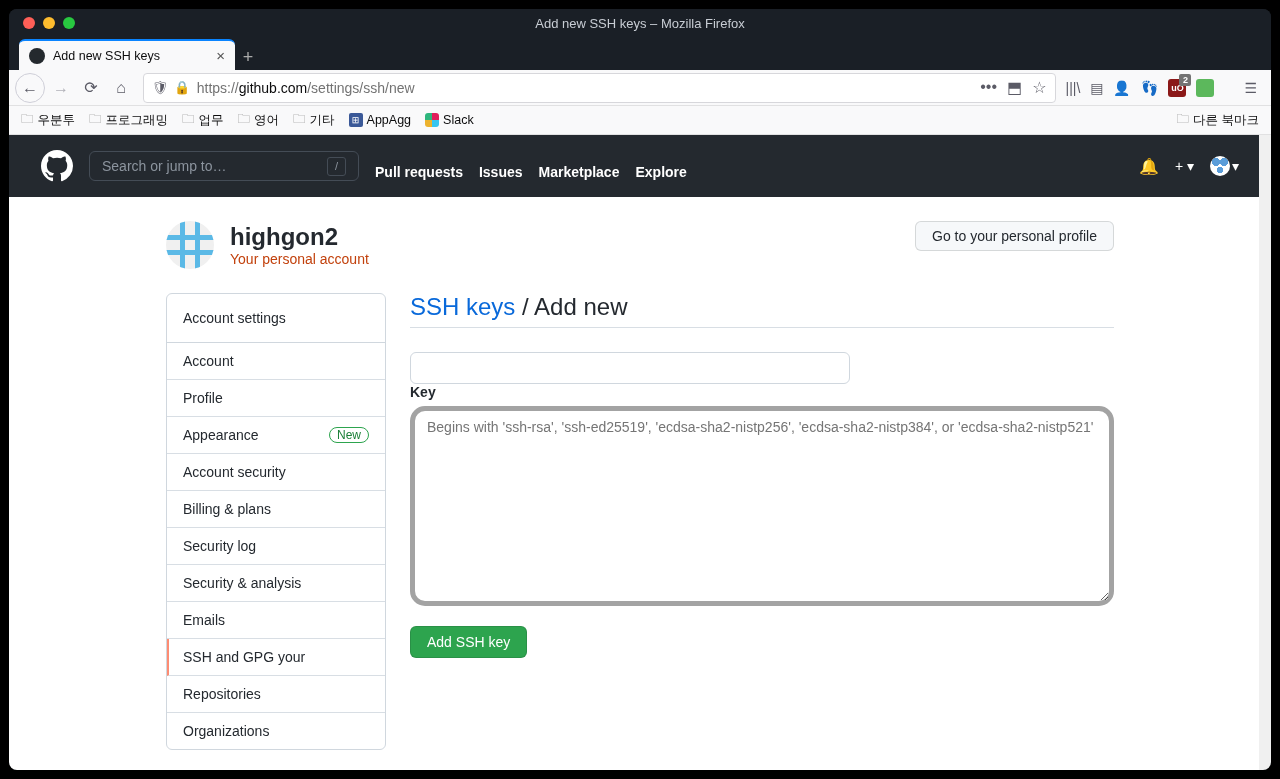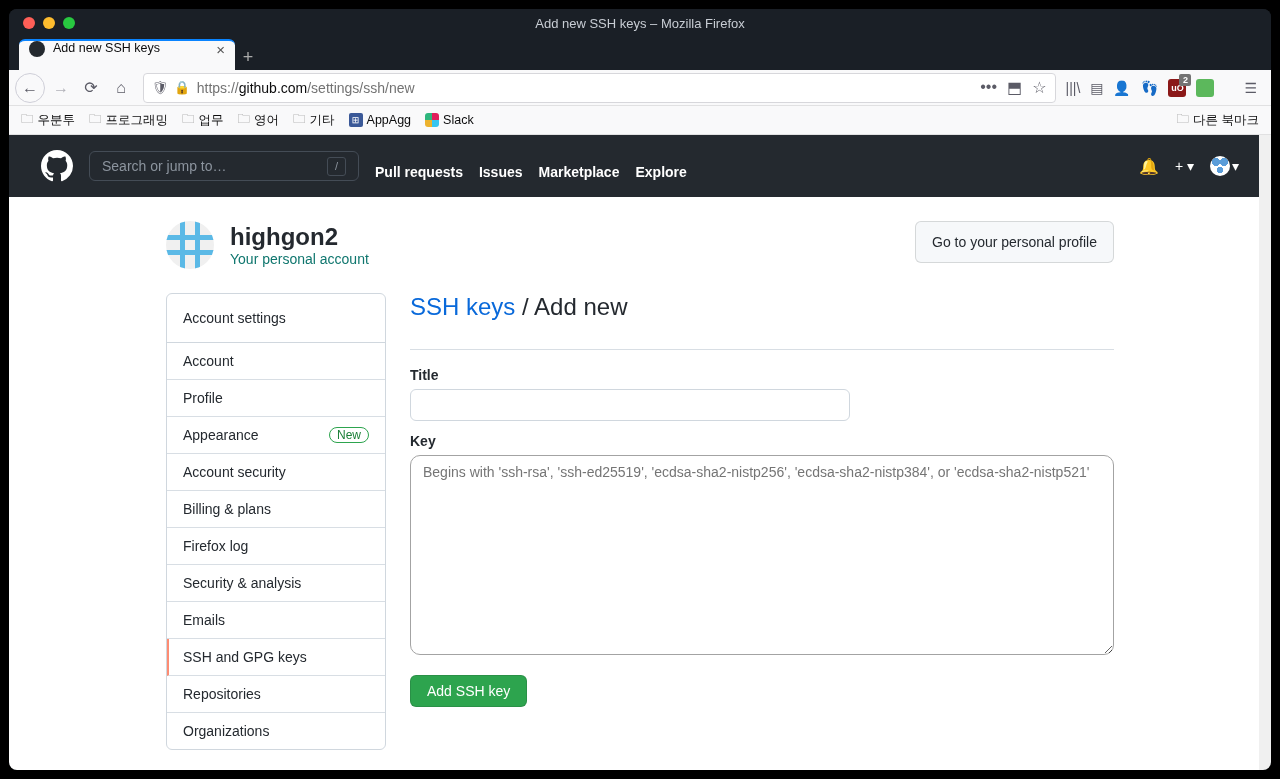--- a/index.html
+++ b/index.html
@@ -6,21 +6,21 @@
 body{background:#000;width:1280px;height:779px;overflow:hidden;position:relative;}
 .window{position:absolute;inset:9px;background:#1a1f26;border-radius:8px;overflow:hidden;display:flex;flex-direction:column;}
 .titlebar{height:28px;background:#1a1f26;display:flex;align-items:center;position:relative;}
 .traffic-lights{display:flex;gap:8px;padding-left:14px;}
 .tl{width:12px;height:12px;border-radius:50%;}
 .tl-red{background:#ff5f57;}
 .tl-yellow{background:#febc2e;}
 .tl-green{background:#28c840;}
 .window-title{position:absolute;left:50%;transform:translateX(-50%);color:#c8cdd4;font-size:13px;}
 .tabbar{height:33px;background:#1a1f26;display:flex;align-items:flex-end;padding-left:10px;}
-.tab{background:#f9f9fa;border-radius:6px 6px 0 0;height:31px;width:216px;display:flex;align-items:flex-start;padding:0 10px;gap:8px;position:relative;border-top:2px solid #0a84ff;}
+.tab{background:#f9f9fa;border-radius:6px 6px 0 0;height:31px;width:216px;display:flex;align-items:center;padding:0 10px;gap:8px;position:relative;border-top:2px solid #0a84ff;}
 .tab-icon{width:16px;height:16px;background:#24292e;border-radius:50%;flex-shrink:0;}
 .tab-title{font-size:12.5px;color:#0c0c0d;flex:1;white-space:nowrap;overflow:hidden;}
 .tab-close{font-size:15px;color:#555;cursor:pointer;}
 .newtab{width:26px;height:26px;display:flex;align-items:center;justify-content:center;color:#aaa;font-size:18px;}
 .navbar{height:36px;background:#f9f9fa;display:flex;align-items:center;padding:0 6px;gap:2px;border-bottom:1px solid #e1e1e2;}
 .nav-btn{width:28px;height:28px;display:flex;align-items:center;justify-content:center;border-radius:4px;color:#5b5b66;cursor:pointer;}
 .nav-btn.back{border:1px solid #cfcfd8;border-radius:50%;width:30px;height:30px;}
 .nav-btn.fwd{color:#b1b1b8;}
 .urlbar{flex:1;height:30px;background:#fff;border:1px solid #d7d7db;border-radius:4px;margin:0 8px 0 6px;display:flex;align-items:center;padding:0 8px;gap:6px;}
 .url-icon{color:#5b5b66;font-size:13px;}
@@ -48,37 +48,37 @@
 .gh-nav a{color:#fff;}
 .gh-right{margin-left:auto;display:flex;gap:16px;align-items:center;color:#fff;font-size:14px;}
 .bell{font-size:16px;}
 .plus-drop{display:flex;align-items:center;gap:2px;}
 .avatar{width:20px;height:20px;background-image:radial-gradient(circle at 30% 30%, #5b9dd9 20%, transparent 20%),radial-gradient(circle at 70% 30%, #5b9dd9 20%, transparent 20%),radial-gradient(circle at 50% 70%, #5b9dd9 20%, transparent 20%);background-color:#fff;border-radius:50%;}
 .gh-main{max-width:1012px;margin:0 auto;padding:24px 32px;display:flex;flex-direction:column;}
 .profile-row{display:flex;align-items:center;gap:16px;margin-bottom:24px;}
 .big-avatar{width:48px;height:48px;border-radius:50%;background:#f0f0f0;position:relative;display:flex;align-items:center;justify-content:center;flex-wrap:wrap;gap:2px;}
 .big-avatar::before{content:"";position:absolute;inset:0;background-image:linear-gradient(90deg,transparent 30%,#4bb4e6 30% 40%,transparent 40% 60%,#4bb4e6 60% 70%,transparent 70%),linear-gradient(0deg,transparent 30%,#4bb4e6 30% 40%,transparent 40% 60%,#4bb4e6 60% 70%,transparent 70%);border-radius:50%;opacity:.9;background-size:100% 100%;}
 .profile-name h1{font-size:24px;font-weight:600;color:#24292f;}
-.profile-sub{font-size:14px;color:#0f766e;}
-.goto-btn{margin-left:auto;background:#f6f8fa;border:1px solid rgba(27,31,36,.15);border-radius:6px;padding:12px 16px;font-size:14px;color:#24292f;cursor:pointer;align-self:flex-start;}
+.profile-sub{font-size:14px;color:#c2410c;}
+.goto-btn{margin-left:auto;background:#f6f8fa;border:1px solid rgba(27,31,36,.15);border-radius:6px;padding:6px 16px;font-size:14px;color:#24292f;cursor:pointer;align-self:flex-start;}
 .layout{display:flex;gap:24px;}
 .sidebar{width:220px;border:1px solid #d0d7de;border-radius:6px;}
 .sb-head{padding:16px;font-weight:400;font-size:14px;color:#24292f;border-bottom:1px solid #d0d7de;}
 .sb-item{padding:10px 16px;font-size:14px;color:#24292f;border-bottom:1px solid #d8dee4;cursor:pointer;display:flex;align-items:center;justify-content:space-between;}
 .sb-item:last-child{border-bottom:none;}
 .sb-item.active{border-left:2px solid #fd8c73;padding-left:14px;}
 .new-badge{border:1px solid #2da44e;color:#1a7f37;border-radius:12px;padding:0 7px;font-size:12px;}
 .main-col{flex:1;}
-.breadcrumb{font-size:24px;color:#24292f;padding-bottom:28px;border-bottom:1px solid #d8dee4;margin-bottom:17px;}
+.breadcrumb{font-size:24px;color:#24292f;padding-bottom:6px;border-bottom:1px solid #d8dee4;margin-bottom:24px;}
 .breadcrumb a{color:#0969da;}
 .bc-sep{color:#24292f;}
 label{display:block;font-weight:600;font-size:14px;margin-bottom:6px;color:#24292f;margin-top:12px;}
 label:first-of-type{margin-top:0;}
 .input{width:440px;height:32px;border:1px solid #d0d7de;border-radius:6px;padding:5px 12px;font-size:14px;}
-.textarea{width:100%;height:200px;border:1px solid #a3a3a3;border-radius:10px;padding:8px 12px;font-size:14px;font-family:inherit;resize:vertical;color:#6e7781;}
+.textarea{width:100%;height:200px;border:5px solid #a3a3a3;border-radius:15px;padding:8px 12px;font-size:14px;font-family:inherit;resize:vertical;color:#6e7781;}
 .add-btn{margin-top:16px;background:#2da44e;color:#fff;border:1px solid rgba(27,31,36,.15);border-radius:6px;padding:7px 16px;font-size:14px;font-weight:500;cursor:pointer;}
 </style>
 </head>
 <body>
 
 <div class="window">
   <div class="titlebar">
     <div class="traffic-lights">
       <div class="tl tl-red"></div>
       <div class="tl tl-yellow"></div>
@@ -202,45 +202,44 @@
               <span>Appearance</span>
               <span class="new-badge">New</span>
             </div>
           <div class="sb-item">
               <span>Account security</span>
             </div>
           <div class="sb-item">
               <span>Billing &amp; plans</span>
             </div>
           <div class="sb-item">
-              <span>Firefox log</span>
+              <span>Security log</span>
             </div>
           <div class="sb-item">
               <span>Security &amp; analysis</span>
             </div>
           <div class="sb-item">
               <span>Emails</span>
             </div>
           <div class="sb-item active">
-              <span>SSH and GPG keys</span>
+              <span>SSH and GPG your</span>
             </div>
           <div class="sb-item">
               <span>Repositories</span>
             </div>
           <div class="sb-item">
               <span>Organizations</span>
             </div>
         </div>
 
         <div class="main-col">
           <div class="breadcrumb">
             <a>SSH keys</a>
             <span class="bc-sep"> <span>/</span> </span><span>Add new</span>
           </div>
-          <label>Title</label>
           <input class="input" type="text" style="">
           <label>Key</label>
           <textarea class="textarea" placeholder="Begins with 'ssh-rsa', 'ssh-ed25519', 'ecdsa-sha2-nistp256', 'ecdsa-sha2-nistp384', or 'ecdsa-sha2-nistp521'" style=""></textarea>
           <button class="add-btn">Add SSH key</button>
         </div>
       </div>
     </div>
     <div class="scroll-track"></div>
   </div>
 </div>

